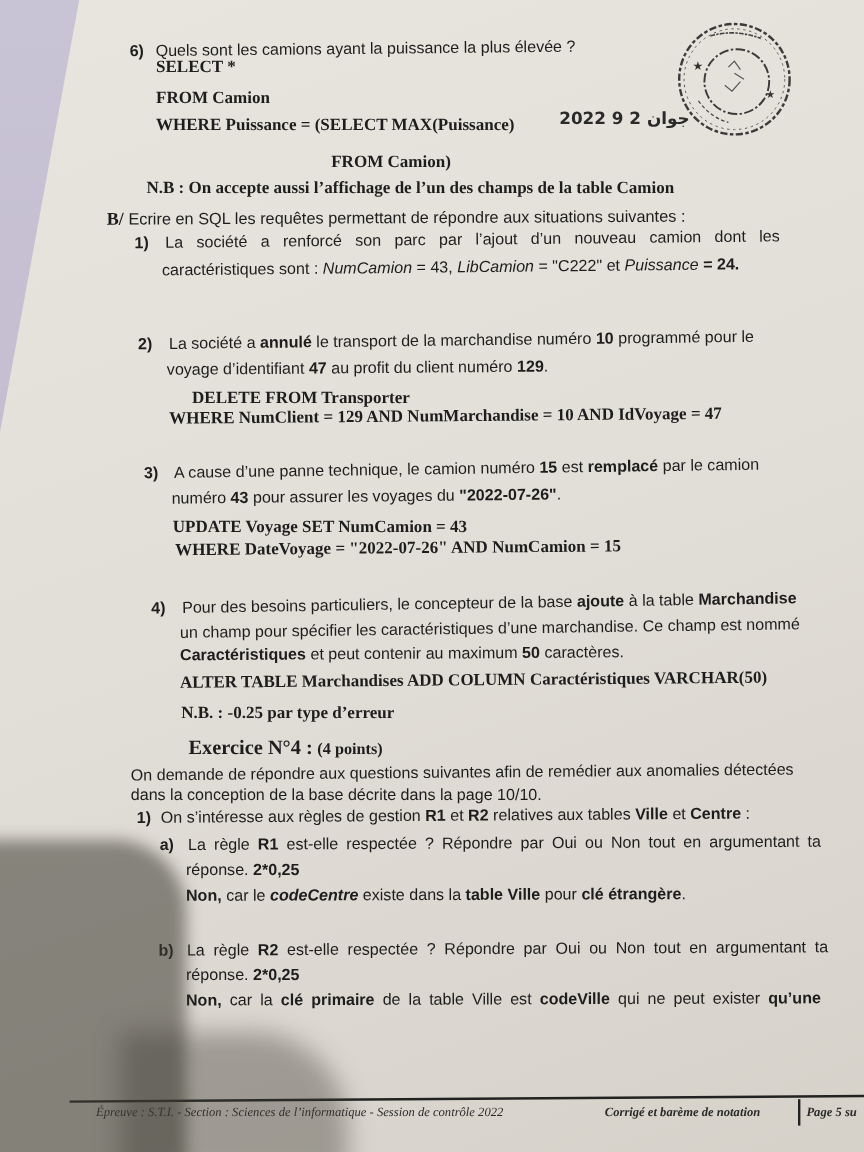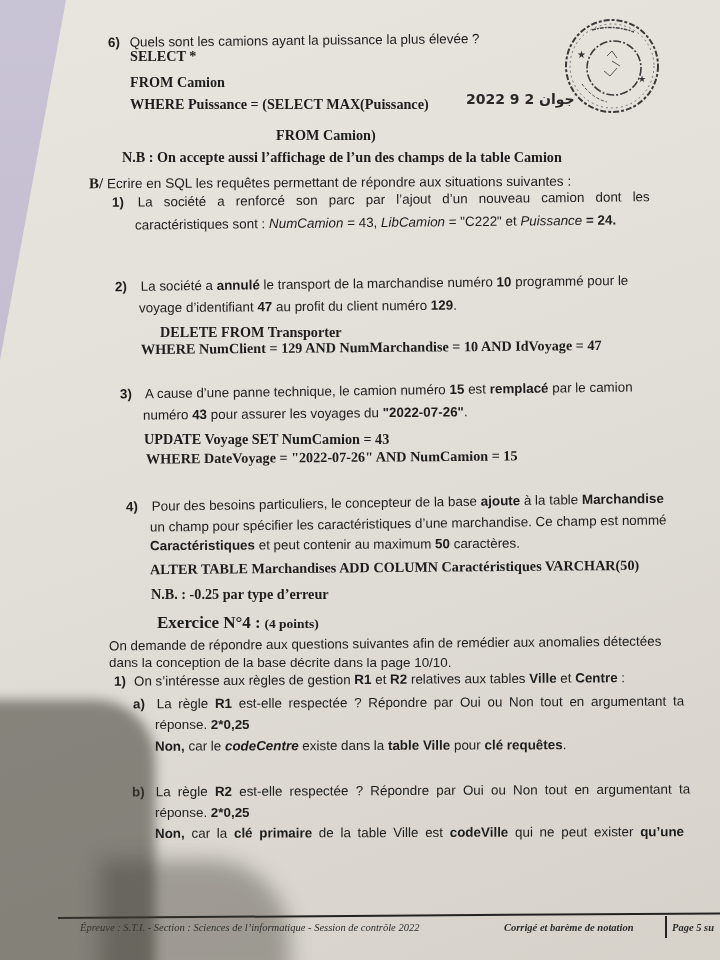--- a/index.html
+++ b/index.html
@@ -143,21 +143,21 @@
   </div>
 
   <div class="line" style="left:133px; top:695px; width:545px; transform:rotate(-0.3deg);">
     <span class="num" style="width:20px;">a)</span>
     <span style="word-spacing:3px;"><span>La règle </span><span class="b">R1</span><span> est-elle respectée ? Répondre par Oui ou Non tout en argumentant ta</span></span>
   </div>
   <div class="line" style="left:155px; top:717px;">
     <span>réponse. </span><span class="b">2*0,25</span>
   </div>
   <div class="line" style="left:155px; top:738px; transform:rotate(-0.2deg);">
-    <span class="b">Non,</span><span> car le </span><span class="i b">codeCentre</span><span> existe dans la </span><span class="b">table Ville</span><span> pour </span><span class="b">clé requêtes</span><span>.</span>
+    <span class="b">Non,</span><span> car le </span><span class="i b">codeCentre</span><span> existe dans la </span><span class="b">table Ville</span><span> pour </span><span class="b">clé étrangère</span><span>.</span>
   </div>
 
   <div class="line" style="left:132px; top:783px; width:558px; transform:rotate(-0.3deg);">
     <span class="num" style="width:20px;">b)</span>
     <span style="word-spacing:3.5px;"><span>La règle </span><span class="b">R2</span><span> est-elle respectée ? Répondre par Oui ou Non tout en argumentant ta</span></span>
   </div>
   <div class="line" style="left:155px; top:805px;">
     <span>réponse. </span><span class="b">2*0,25</span>
   </div>
   <div class="line" style="left:155px; top:825px; word-spacing:3px; transform:rotate(-0.2deg);">

